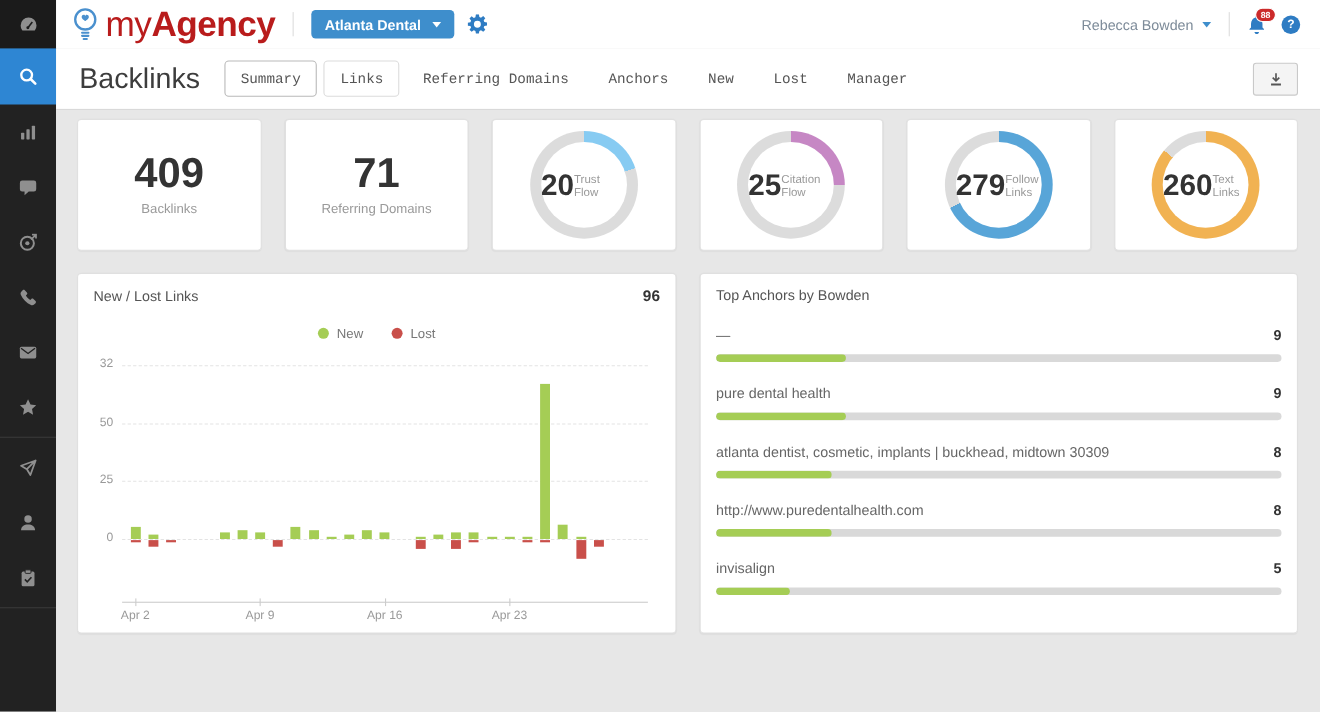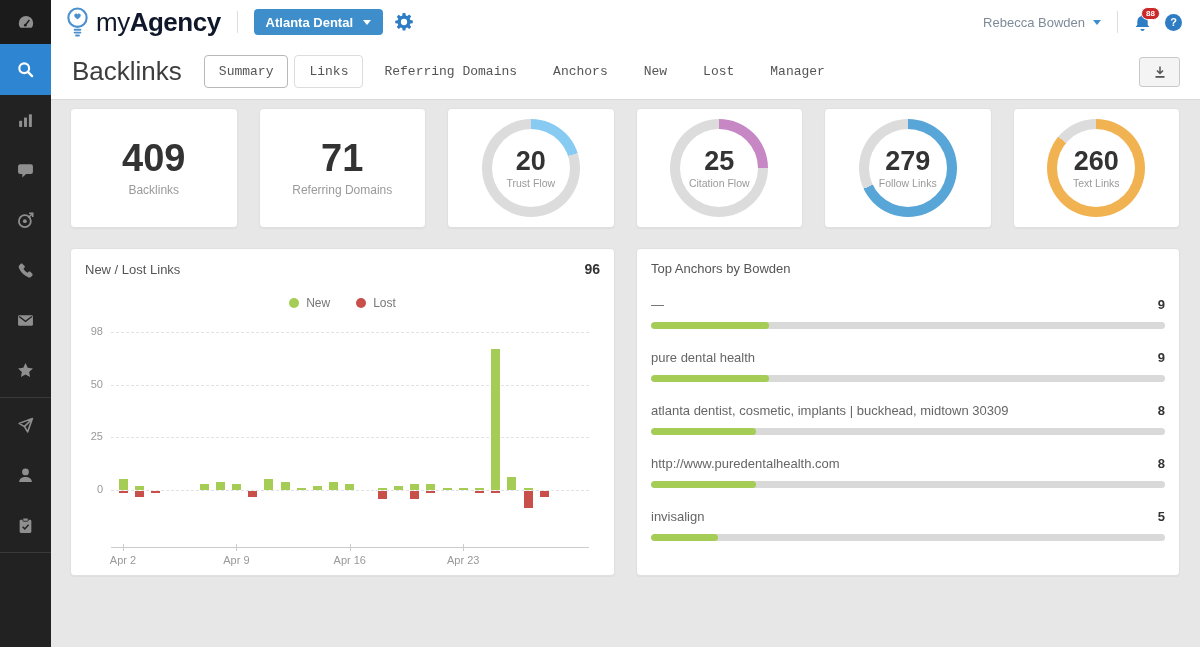--- a/index.html
+++ b/index.html
@@ -12,21 +12,21 @@
   .side-item { height:50px; display:flex; align-items:center; justify-content:center; cursor:pointer; }
   .side-item.corner { height:44px; background:#1b1b1b; }
   .side-item.active { height:51px; background:#2e86d3; }
   .side-divider { height:1px; background:#3a3a3a; margin:2px 0; }
 
   
   .main { flex:1; display:flex; flex-direction:column; }
 
   .topbar { height:44px; background:#fff; display:flex; align-items:center; padding:0 18px 0 14px; }
   .logo { display:flex; align-items:center; gap:6px; }
-  .logo-text { font-size:26px; color:#0f172a; letter-spacing:-0.5px; }
+  .logo-text { font-size:32px; color:#b91c1c; letter-spacing:-0.5px; }
   .logo-text b { font-weight:700; }
   .vline { width:1px; height:22px; background:#ddd; margin:0 16px; }
   .client-btn { background:#3e8ecc; color:#fff; border:none; border-radius:4px; height:26px; padding:0 12px; font-size:13px; font-weight:700; display:flex; align-items:center; gap:10px; cursor:pointer; font-family:inherit; }
   .caret { width:0; height:0; border-left:4px solid transparent; border-right:4px solid transparent; border-top:5px solid currentColor; display:inline-block; }
   .gear-btn { background:none; border:none; margin-left:12px; cursor:pointer; display:flex; }
   .topbar-right { margin-left:auto; display:flex; align-items:center; }
   .user-menu { display:flex; align-items:center; gap:8px; color:#7d8b99; font-size:13px; cursor:pointer; }
   .user-menu .caret { color:#3e8ecc; }
   .bell-wrap { position:relative; margin:0 14px 0 0; cursor:pointer; display:flex; }
   .badge { position:absolute; top:-7px; right:-9px; background:#cc2a2a; color:#fff; font-size:8px; font-weight:700; border-radius:8px; padding:1px 4px; border:1px solid #fff; }
@@ -41,21 +41,21 @@
   .dl-btn { margin-left:auto; width:41px; height:30px; background:#f4f4f4; border:1px solid #c9c9c9; border-radius:3px; display:flex; align-items:center; justify-content:center; cursor:pointer; }
 
   .content { flex:1; padding:8px 20px 0 19px; background:#e7e7e7; }
 
   
   .stat-cards { display:flex; gap:21px; margin-bottom:20px; }
   .card { flex:1; height:120px; background:#fff; border:1px solid #e0e0e0; border-radius:4px; box-shadow:0 1px 1px rgba(0,0,0,0.04); display:flex; flex-direction:column; align-items:center; justify-content:center; }
   .big-num { font-size:38px; font-weight:700; color:#333; line-height:1.05; }
   .card-label { font-size:12px; color:#9a9a9a; margin-top:4px; }
   .donut { width:98px; height:98px; border-radius:50%; display:flex; align-items:center; justify-content:center; }
-  .donut-inner { width:78px; height:78px; border-radius:50%; background:#fff; display:flex; flex-direction:column; align-items:center; justify-content:center; }
+  .donut-inner { width:78px; height:78px; border-radius:50%; background:#fff; display:flex; align-items:center; justify-content:center; }
   .donut-inner .big-num { font-size:27px; }
   .donut-inner .card-label { font-size:10.5px; margin-top:1px; }
 
   
   .panels { display:flex; gap:21px; }
   .panel { background:#fff; border:1px solid #e0e0e0; border-radius:4px; box-shadow:0 1px 1px rgba(0,0,0,0.04); height:328px; }
   .panel.left { width:545px; flex:none; padding:12px 14px; }
   .panel.right { flex:1; padding:12px 14px; }
   .panel-head { display:flex; justify-content:space-between; align-items:center; }
   .panel-title { font-size:13px; color:#555; }
@@ -301,21 +301,21 @@
                 <span class="legend-dot" style="background:#a5cd55"></span>
                 <span>New</span>
               </div>
               <div class="legend-item">
                 <span class="legend-dot" style="background:#c94f4a"></span>
                 <span>Lost</span>
               </div>
             </div>
           <div class="chart-area">
               <div class="gridline" style="top: 6.975px;"></div>
-              <div class="ylabel" style="top: -0.025px;">98</div>
+              <div class="ylabel" style="top: -0.025px;">32</div>
               <div class="gridline" style="top: 59.65px;"></div>
               <div class="ylabel" style="top: 52.65px;">50</div>
               <div class="gridline" style="top: 112.325px;"></div>
               <div class="ylabel" style="top: 105.325px;">25</div>
               <div class="gridline" style="top: 165px;"></div>
               <div class="ylabel" style="top: 158px;">0</div>
               <div class="bar" title="Apr 2" style="left: 7.5px; width: 9px; background: rgb(165, 205, 85); top: 154.465px; height: 10.535px;"></div>
               <div class="bar" title="Apr 2" style="left: 7.5px; width: 9px; background: rgb(201, 79, 74); top: 166px; height: 2.107px;"></div>
               <div class="bar" title="Apr 3" style="left: 23.7px; width: 9px; background: rgb(165, 205, 85); top: 160.786px; height: 4.214px;"></div>
               <div class="bar" title="Apr 3" style="left: 23.7px; width: 9px; background: rgb(201, 79, 74); top: 166px; height: 6.321px;"></div>

